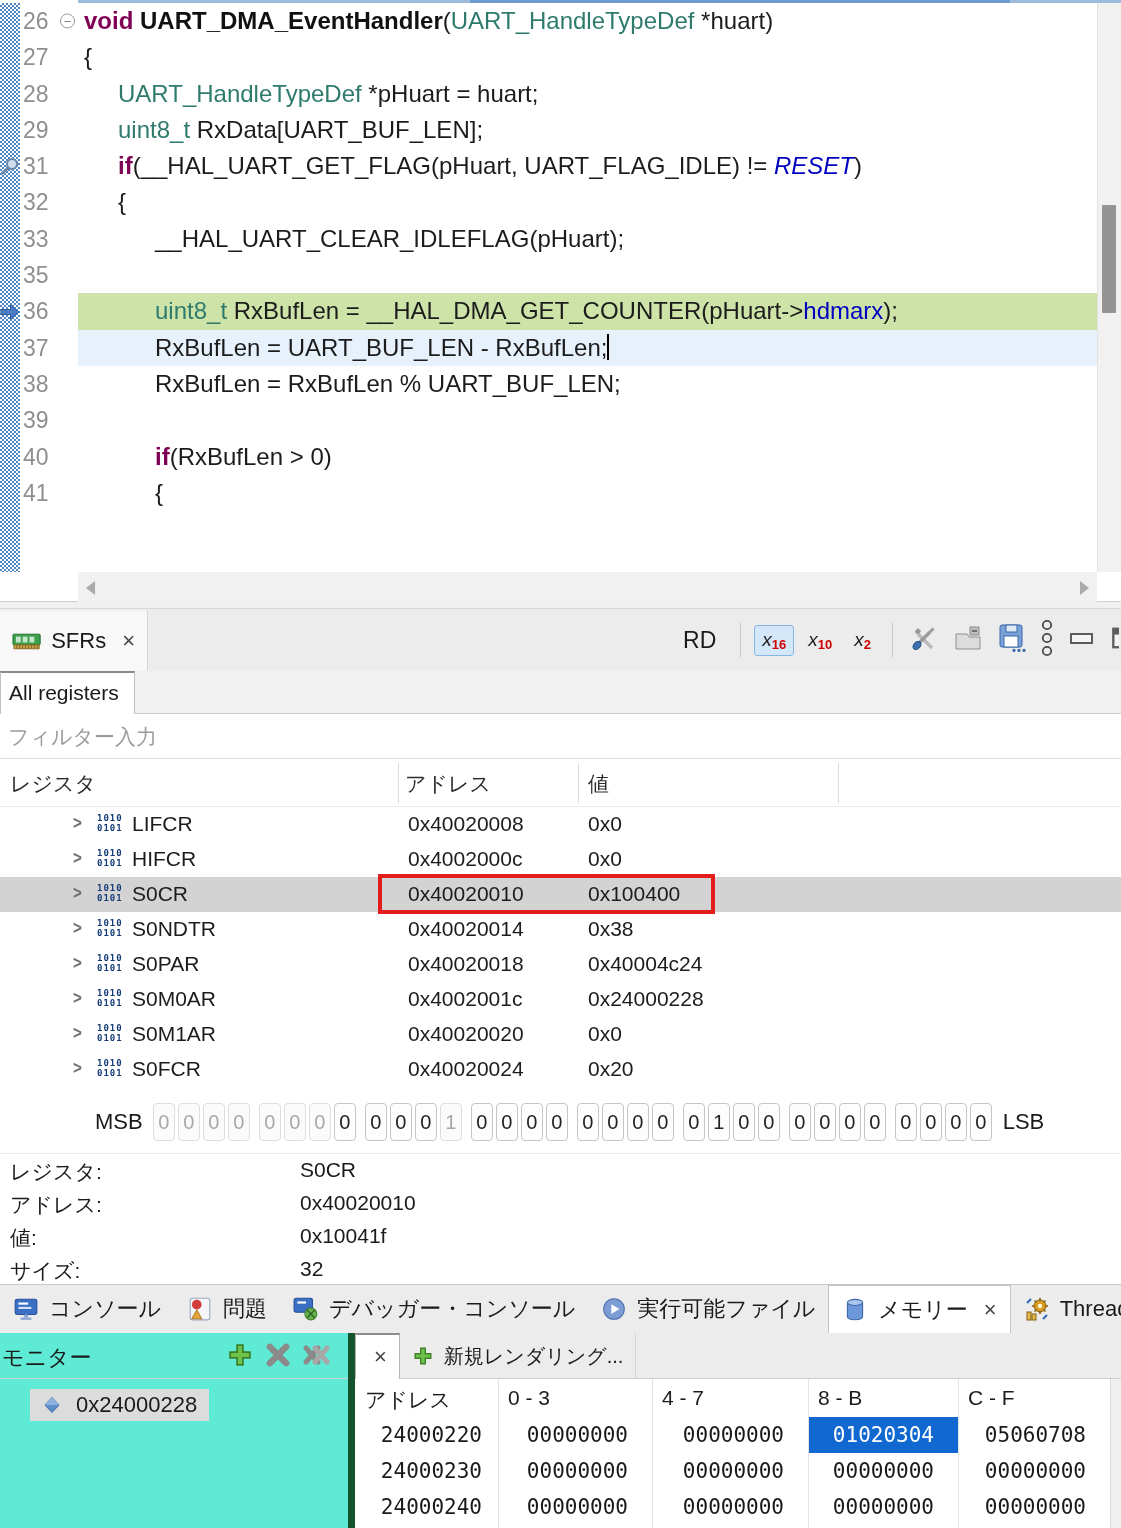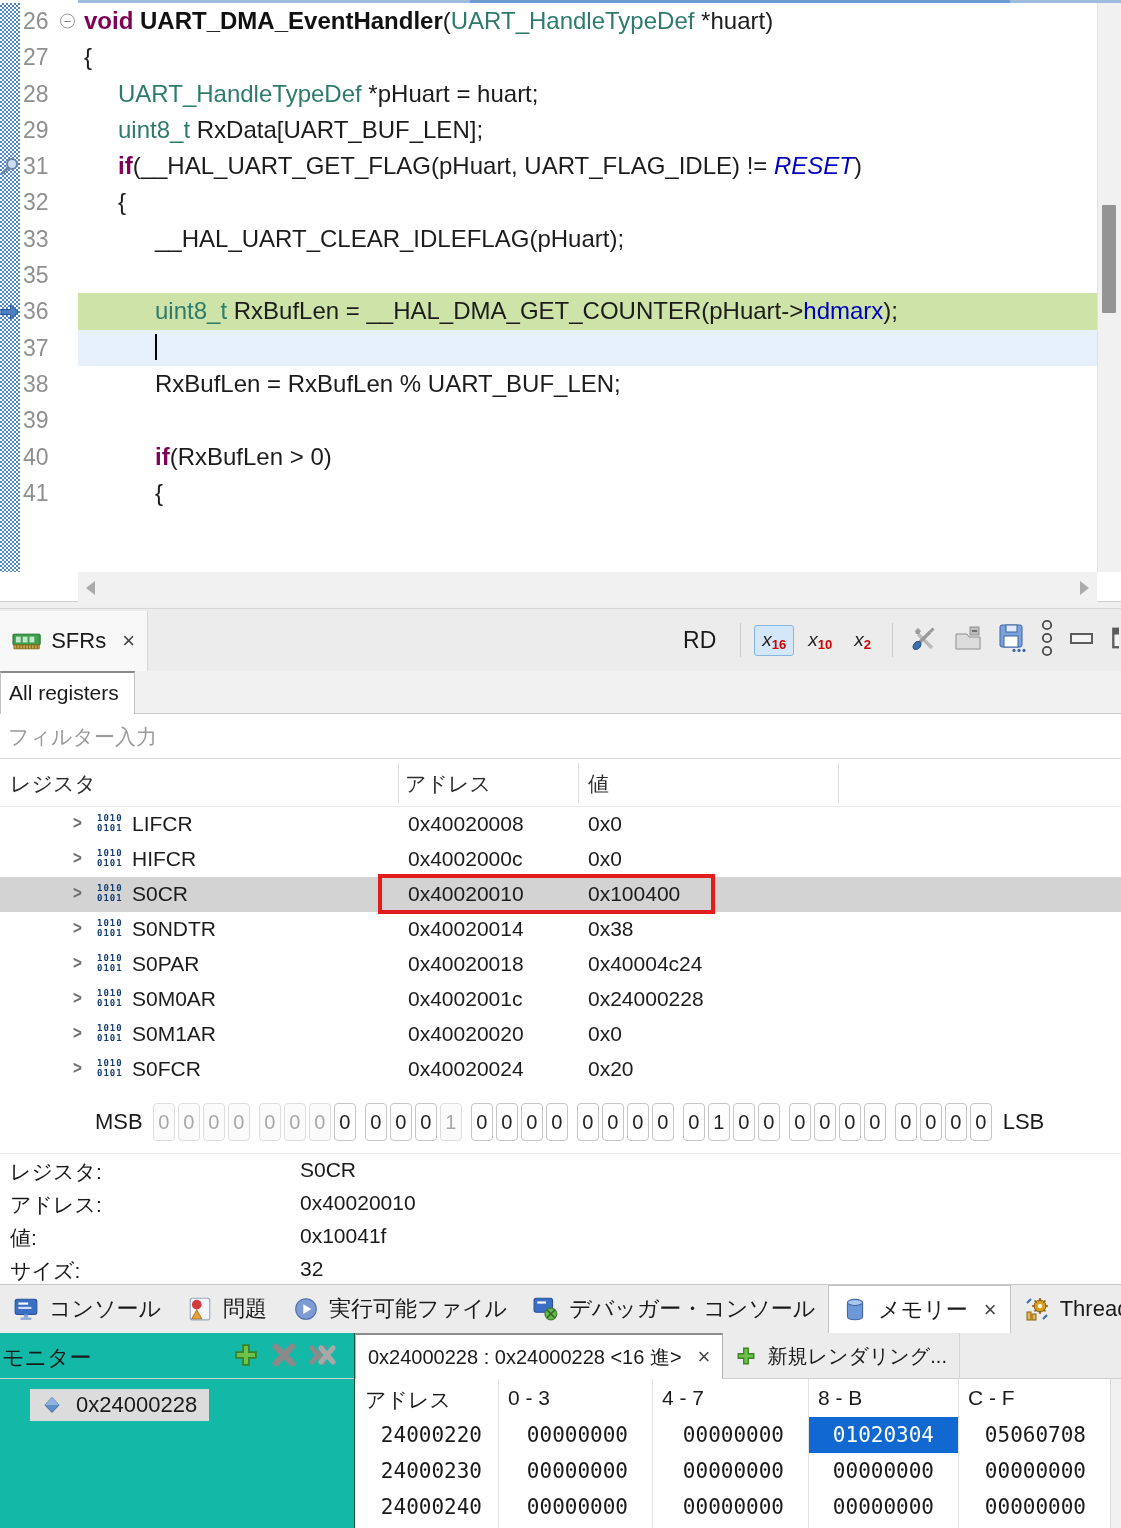--- a/index.html
+++ b/index.html
@@ -89,21 +89,21 @@
   .dlabel{position:absolute;left:10px;top:4px}
   .dvalue{position:absolute;left:300px;top:4px}
 
   
   #bottom{position:absolute;left:0;top:1284px;width:1121px;height:244px;background:#fff;border-top:1px solid #c8c8c8}
   .bottom-tabbar{position:absolute;left:0;top:0;width:100%;height:48px;background:#ececec;display:flex;align-items:center;overflow:hidden}
   .btab{display:flex;align-items:center;gap:10px;height:48px;padding:0 13px;font-size:22px;color:#1a1a1a;flex:0 0 auto}
   .btab.active{background:#fff;border:1px solid #c3c3c3;border-bottom:none}
   .btab .ic{width:26px;height:26px}
   .bottom-content{position:absolute;left:0;top:48px;width:100%;height:196px;display:flex}
-  .monitor-pane{position:relative;flex:0 0 355px;background:#14b8a6;border-right:1px solid #14532d}
+  .monitor-pane{position:relative;flex:0 0 355px;background:#5eead4;border-right:7px solid #14532d}
   .monitor-header{position:relative;height:46px;border-bottom:1px solid #d0d0d0}
   .monitor-title{position:absolute;left:2px;top:10px;font-size:22px}
   .monitor-tools{position:absolute;right:18px;top:8px;display:flex;gap:10px}
   .monitor-tools .ic{width:28px;height:28px}
   .monitor-item{display:inline-flex;align-items:center;gap:14px;margin:10px 0 0 30px;background:#dcdcdc;padding:3px 12px;font-size:22px}
   .monitor-item .ic{width:20px;height:20px}
   .memory-pane{position:relative;flex:1;background:#fff}
   .mem-tabbar{position:absolute;left:0;top:0;width:100%;height:46px;background:#ececec;border-bottom:1px solid #cfcfcf;display:flex}
   .mtab{display:flex;align-items:center;gap:10px;height:46px;padding:0 12px;font-size:20px;flex:0 0 auto}
   .mtab.active{background:#fff;border:1px solid #b5b5b5;border-top:2px solid #8c8c8c;border-bottom:none}
@@ -142,21 +142,21 @@
           <div class="code-line"><span class="lnum">31<span class="gico"><svg viewBox="0 0 21 18">
                   <circle cx="13" cy="7" r="5" fill="#cddcef" stroke="#6b87a8" stroke-width="2"></circle>
                   <path d="M9 11l-5.5 5" stroke="#6b87a8" stroke-width="3" stroke-linecap="round"></path>
                 </svg></span></span><span class="ltext ind1"><span class="tok-k">if</span><span class="tok-p">(__HAL_UART_GET_FLAG(pHuart, UART_FLAG_IDLE) != </span><span class="tok-bi">RESET</span><span class="tok-p">)</span></span></div>
           <div class="code-line"><span class="lnum">32</span><span class="ltext ind1"><span class="tok-p">{</span></span></div>
           <div class="code-line"><span class="lnum">33</span><span class="ltext ind2"><span class="tok-p">__HAL_UART_CLEAR_IDLEFLAG(pHuart);</span></span></div>
           <div class="code-line"><span class="lnum">35</span><span class="ltext ind0"></span></div>
           <div class="code-line hl-exec"><span class="lnum">36<span class="gico"><svg viewBox="0 0 21 16">
                   <path d="M2 5.5h9.5V1l8 7-8 7V10.5H2z" fill="#4a7ec2" stroke="#2c5a9a"></path>
                 </svg></span></span><span class="ltext ind2"><span class="tok-t">uint8_t</span><span class="tok-p"> RxBufLen = __HAL_DMA_GET_COUNTER(pHuart-&gt;</span><span class="tok-b">hdmarx</span><span class="tok-p">);</span></span></div>
-          <div class="code-line hl-line"><span class="lnum">37</span><span class="ltext ind2"><span class="caret"></span></span></div>
+          <div class="code-line hl-line"><span class="lnum">37</span><span class="ltext ind2"><span class="tok-p">RxBufLen = UART_BUF_LEN - RxBufLen;</span><span class="caret"></span></span></div>
           <div class="code-line"><span class="lnum">38</span><span class="ltext ind2"><span class="tok-p">RxBufLen = RxBufLen % UART_BUF_LEN;</span></span></div>
           <div class="code-line"><span class="lnum">39</span><span class="ltext ind0"></span></div>
           <div class="code-line"><span class="lnum">40</span><span class="ltext ind2"><span class="tok-k">if</span><span class="tok-p">(RxBufLen &gt; 0)</span></span></div>
           <div class="code-line"><span class="lnum">41</span><span class="ltext ind2"><span class="tok-p">{</span></span></div>
         </div>
     </div>
     <div class="vscroll">
       <div class="vthumb"></div>
     </div>
     <div class="hscroll">
@@ -404,36 +404,36 @@
               <rect x="3" y="2" width="18" height="20" rx="2" fill="#f4f6fb" stroke="#9aa7c0"></rect>
               <circle cx="9" cy="8" r="4.5" fill="#d23b3b"></circle>
               <path d="M9 13l4.5 8H4.5z" fill="#e8a33d" stroke="#b87d22"></path>
             </svg>
           </span>
           <span class="btab-label">問題</span>
         </div>
         <div class="btab">
           <span class="ic" style="width: 26px; height: 26px;">
             <svg viewBox="0 0 24 24">
-              <circle cx="12" cy="12" r="9.5" fill="#7d9cd6" stroke="#4b6faf"></circle>
-              <path d="M9.5 7.5l7.5 4.5-7.5 4.5z" fill="#fff"></path>
-            </svg>
-          </span>
-          <span class="btab-label">実行可能ファイル</span>
-        </div>
-        <div class="btab">
-          <span class="ic" style="width: 26px; height: 26px;">
-            <svg viewBox="0 0 24 24">
               <rect x="1" y="2" width="17" height="13" rx="2" fill="#3a6fc4" stroke="#27519a"></rect>
               <rect x="4" y="5" width="8" height="2" fill="#fff"></rect>
               <circle cx="16.5" cy="16.5" r="5.5" fill="#69b34f" stroke="#3c7c28"></circle>
               <path d="M13 13l7 7M20 13l-7 7" stroke="#2e6420" stroke-width="1.3"></path>
             </svg>
           </span>
           <span class="btab-label">デバッガー・コンソール</span>
+        </div>
+        <div class="btab">
+          <span class="ic" style="width: 26px; height: 26px;">
+            <svg viewBox="0 0 24 24">
+              <circle cx="12" cy="12" r="9.5" fill="#7d9cd6" stroke="#4b6faf"></circle>
+              <path d="M9.5 7.5l7.5 4.5-7.5 4.5z" fill="#fff"></path>
+            </svg>
+          </span>
+          <span class="btab-label">実行可能ファイル</span>
         </div>
         <div class="btab active">
           <span class="ic" style="width: 26px; height: 26px;">
             <svg viewBox="0 0 24 24">
               <path d="M5 5v13c0 1.7 3.1 3 7 3s7-1.3 7-3V5" fill="#6c97d8" stroke="#3f68a8"></path>
               <ellipse cx="12" cy="5" rx="7" ry="2.8" fill="#aac6ec" stroke="#3f68a8"></ellipse>
             </svg>
           </span>
           <span class="btab-label">メモリー</span>
           <span class="tclose">×</span>
@@ -475,21 +475,20 @@
                   <path d="M12 3l8.5 9-8.5 9-8.5-9z" fill="#5d8fc9" stroke="#2d5e98"></path>
                   <path d="M12 3l8.5 9H3.5z" fill="#8db4de"></path>
                 </svg>
               </span>
               <span>0x24000228</span>
             </div></div>
       </div>
       <div class="memory-pane">
         <div class="mem-tabbar" id="mem-tabbar">
             <div class="mtab active">
-              <span>0x24000228 : 0x24000228 &lt;16 進&gt;</span>
               <span class="tclose">×</span>
             </div>
             <div class="mtab">
               <span class="ic" style="width: 22px; height: 22px;">
                 <svg viewBox="0 0 24 24">
                   <path d="M9.5 3.5h5v6h6v5h-6v6h-5v-6h-6v-5h6z" fill="#6cc24a" stroke="#3d8127" stroke-width="1.5"></path>
                 </svg>
               </span>
               <span>新規レンダリング...</span>
             </div>

